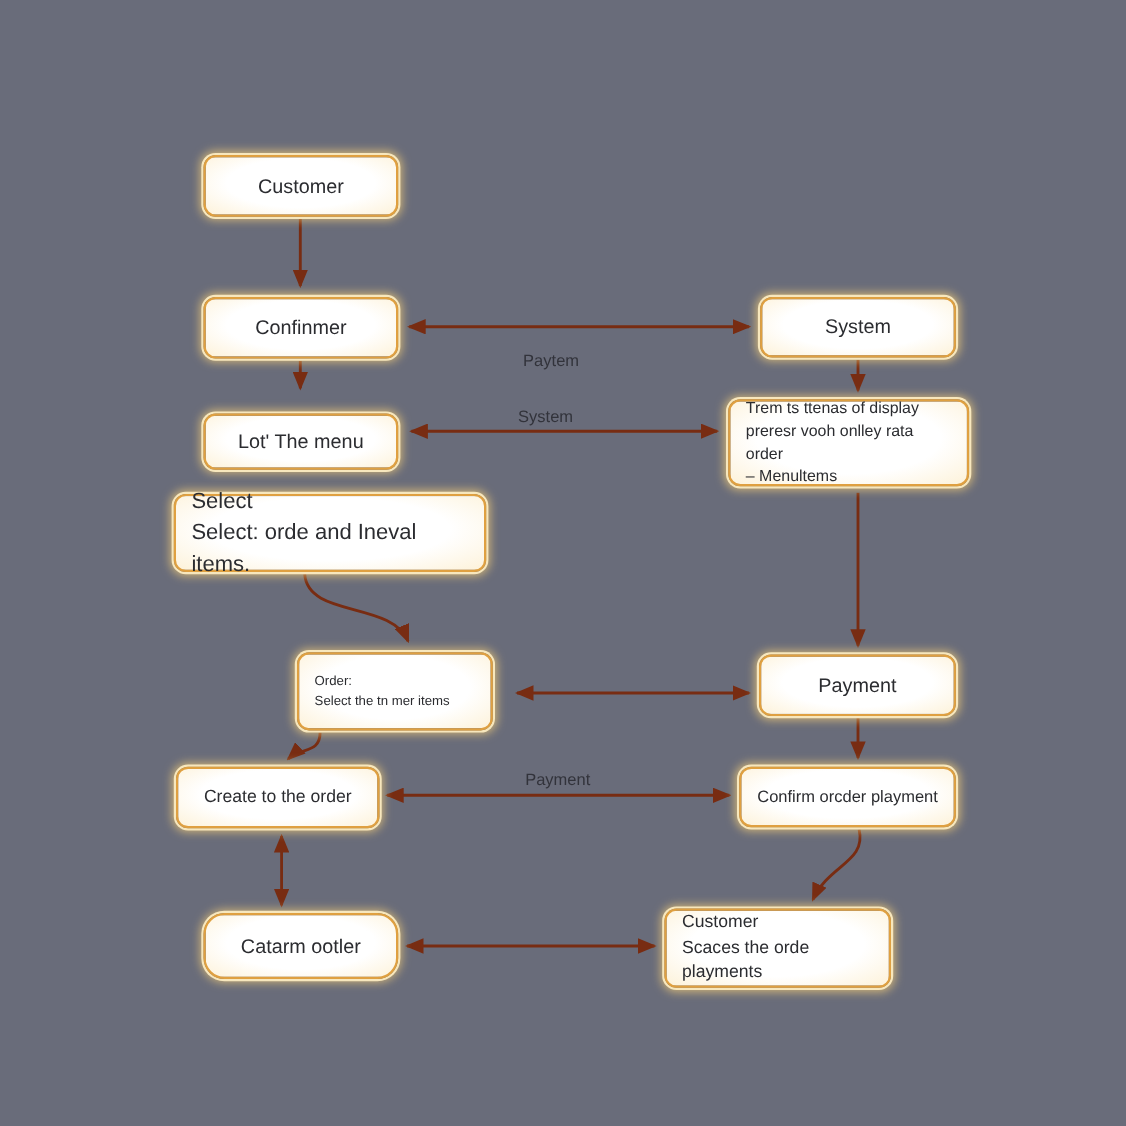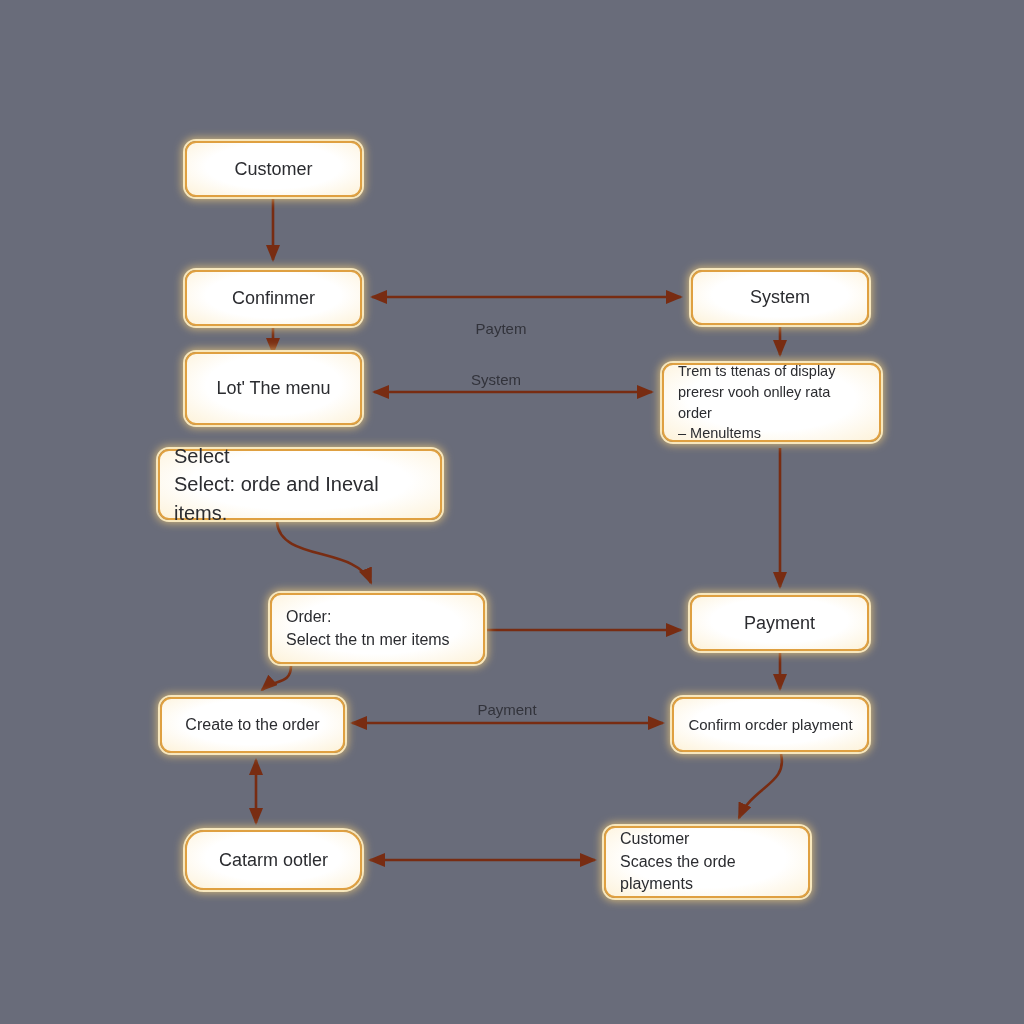--- a/index.html
+++ b/index.html
@@ -83,36 +83,36 @@
   </div>
 
   <div class="node center" style="left:185px;top:270px;width:177px;height:56px;">
     <span>Confinmer</span>
   </div>
 
   <div class="node center" style="left:691px;top:270px;width:178px;height:55px;">
     <span>System</span>
   </div>
 
-  <div class="node center" style="left:185px;top:352px;width:177px;height:73px;">
+  <div class="node center" style="left:185px;top:376px;width:177px;height:51px;">
     <span>Lot' The menu</span>
   </div>
 
   <div class="node multi" style="left:662px;top:363px;width:219px;height:79px;font-size:14.5px;">
     <span class="ln">Trem ts ttenas of display</span>
     <span class="ln">preresr vooh onlley rata order</span>
     <span class="ln">– Menultems</span>
   </div>
 
   <div class="node multi" style="left:158px;top:449px;width:284px;height:71px;font-size:20px;">
     <span class="ln">Select</span>
     <span class="ln">Select: orde and Ineval items.</span>
   </div>
 
-  <div class="node multi" style="left:270px;top:593px;width:215px;height:71px;font-size:16px;">
+  <div class="node multi" style="left:270px;top:593px;width:178px;height:71px;font-size:12px;">
     <span class="ln">Order:</span>
     <span class="ln">Select the tn mer items</span>
   </div>
 
   <div class="node center" style="left:690px;top:595px;width:179px;height:56px;">
     <span>Payment</span>
   </div>
 
   <div class="node center" style="left:160px;top:697px;width:185px;height:56px;font-size:16px;">
     <span>Create to the order</span>

